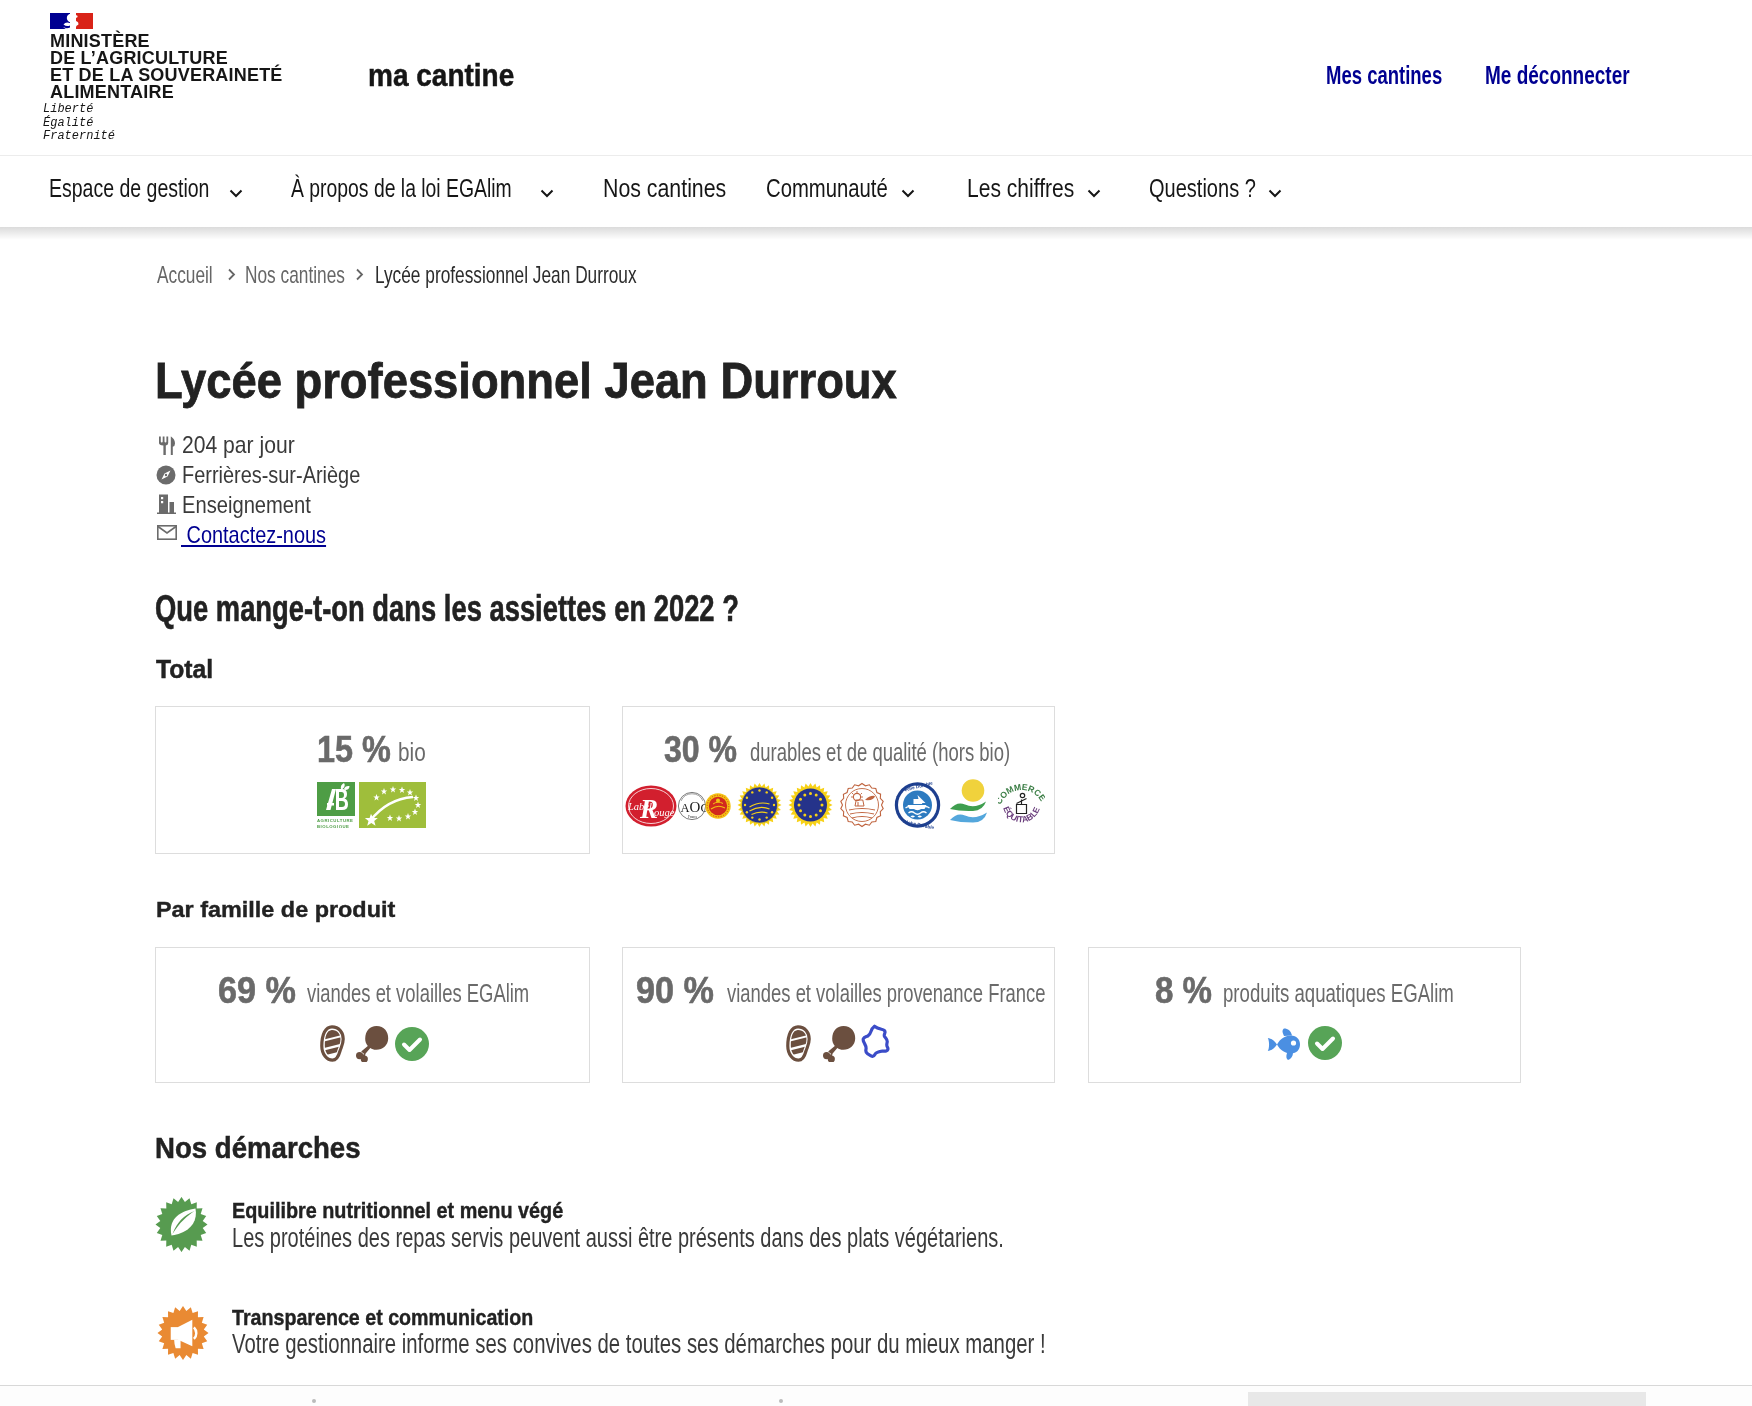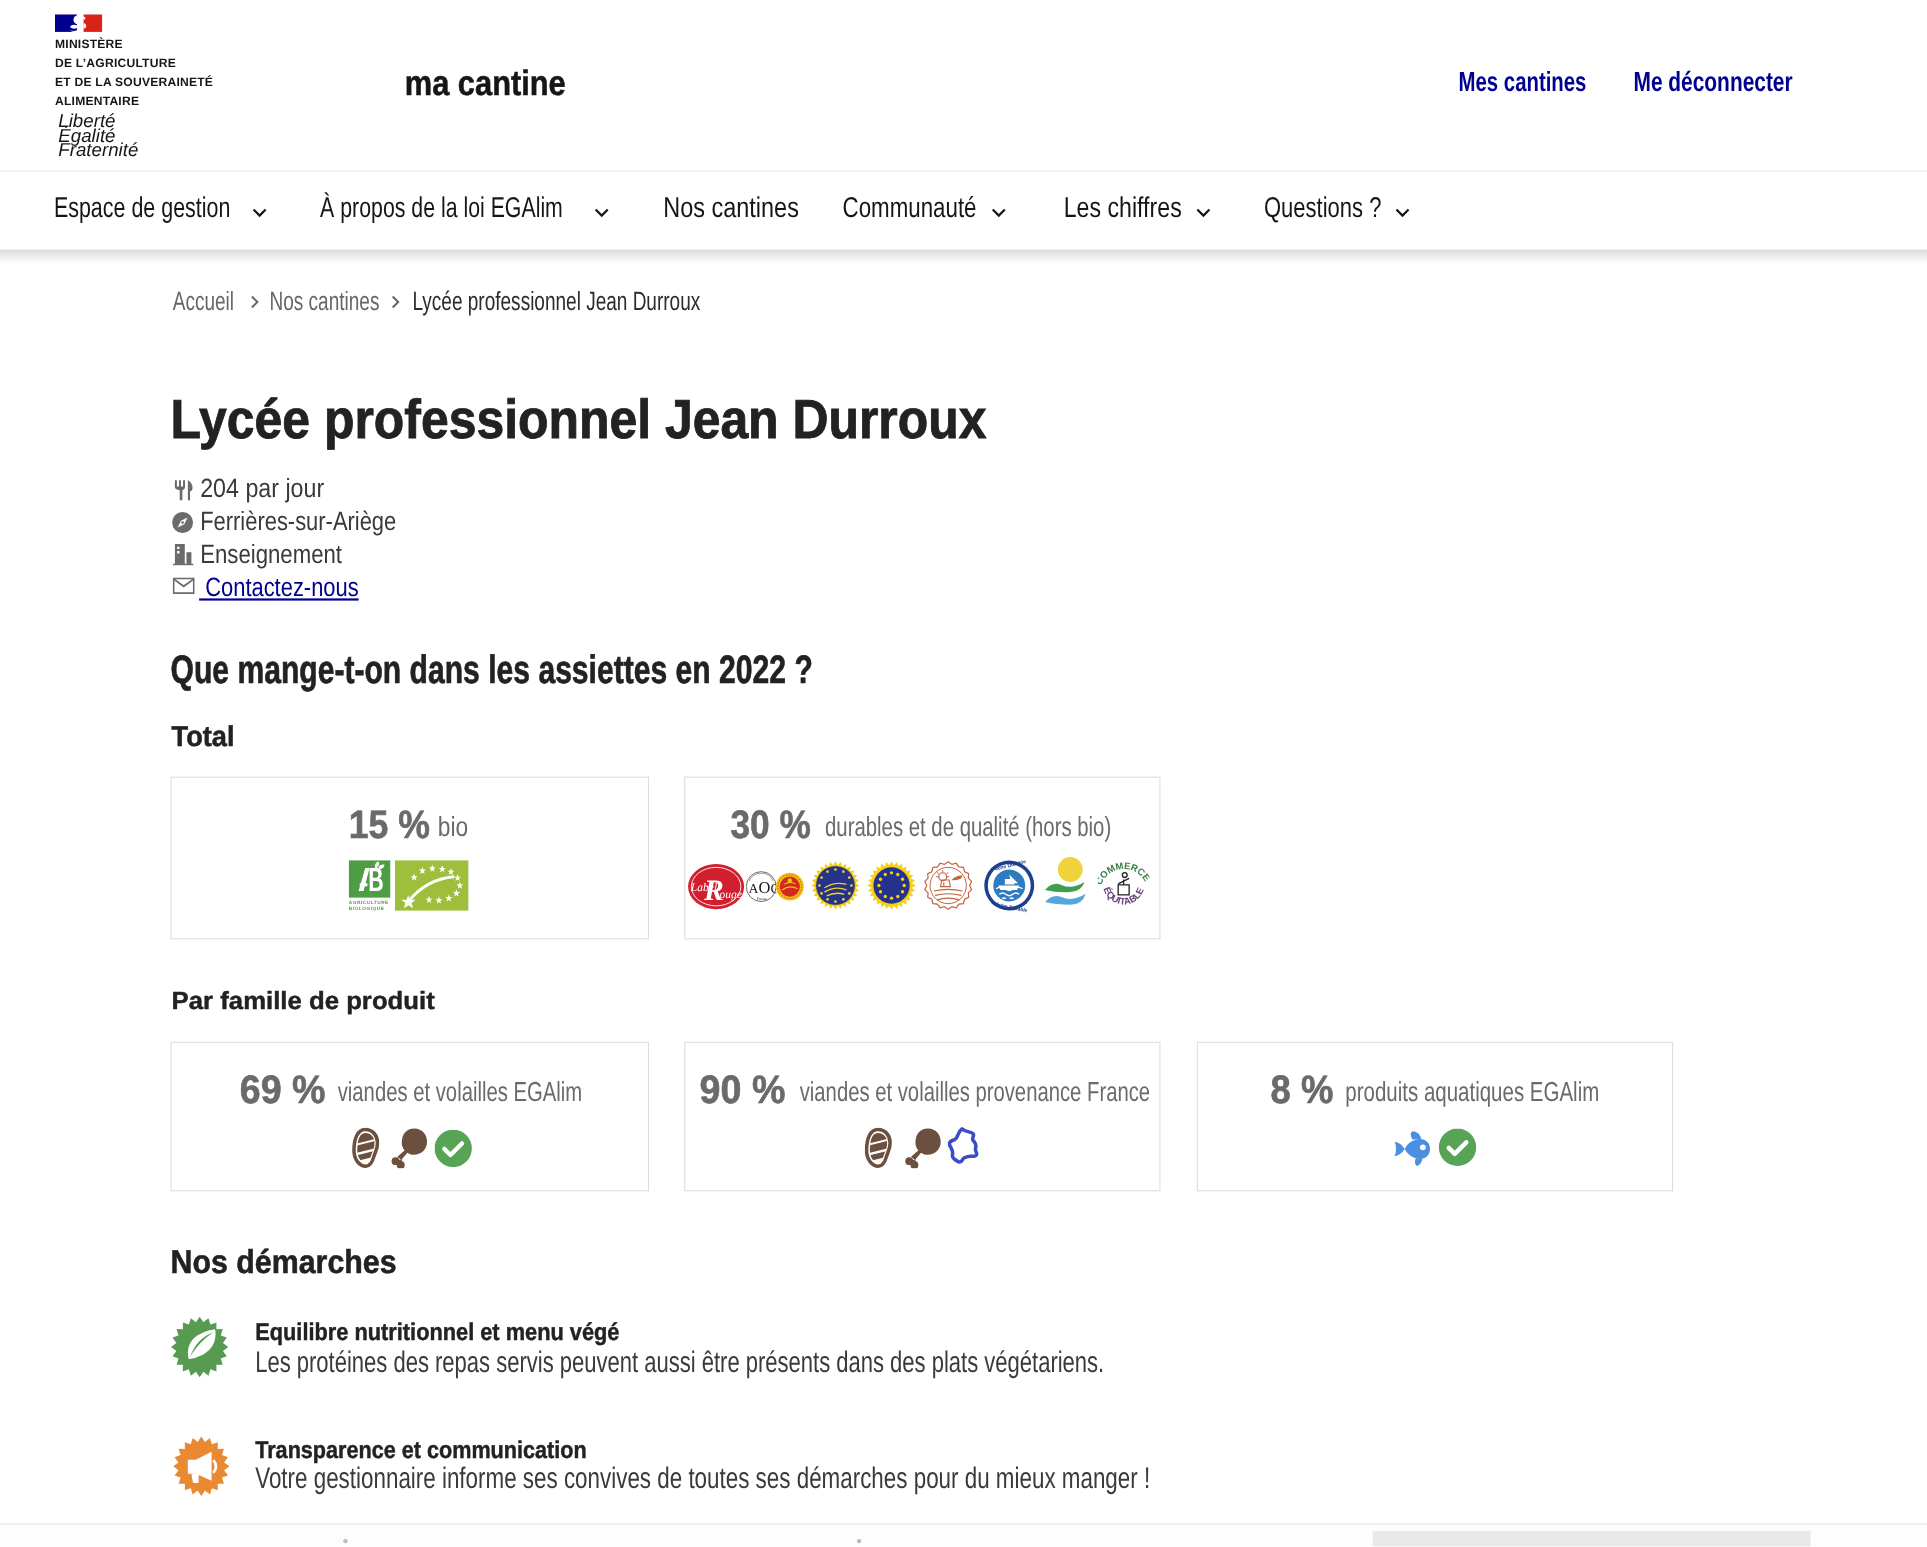--- a/index.html
+++ b/index.html
@@ -14,22 +14,22 @@
 <body>
 
 <svg class="abs" style="left:50px;top:13px" width="43" height="17" viewBox="0 0 43 17">
   <rect x="0" y="0" width="20" height="16" fill="#000091"></rect>
   <rect x="26" y="0" width="17" height="16" fill="#d92318"></rect>
   <circle cx="21" cy="5" r="4.2" fill="#ffffff"></circle>
   <path d="M20,10 q-4.5,-1.5 -6.5,1.5 q3,2.5 6.5,1 Z M13,14 q3.5,2 7,0.5 l0,1.5 q-4,1 -7,-2 Z" fill="#ffffff"></path>
   <path d="M26,8 q3.2,1.2 2.2,4 q-2.7,0.3 -2.2,4 Z" fill="#ffffff"></path>
   <circle cx="26.3" cy="3.5" r="1.2" fill="#ffffff"></circle>
 </svg>
-<div class="t b" style="left:50px;top:33px;font-size:11px;line-height:17px;color:#161616;letter-spacing:0.2px">MINISTÈRE<br>DE L’AGRICULTURE<br>ET DE LA SOUVERAINETÉ<br>ALIMENTAIRE</div>
-<div class="t" style="left:53px;top:103px;font-size:17px;line-height:13.5px;color:#161616;font-family:Liberation Sans, sans-serif;font-style:italic">Liberté<br>Égalité<br>Fraternité</div>
+<div class="t b" style="left:50px;top:33px;font-size:18px;line-height:17px;color:#161616;letter-spacing:0.2px">MINISTÈRE<br>DE L’AGRICULTURE<br>ET DE LA SOUVERAINETÉ<br>ALIMENTAIRE</div>
+<div class="t" style="left:43px;top:103px;font-size:12px;line-height:13.5px;color:#161616;font-family:Liberation Mono, monospace;font-style:italic">Liberté<br>Égalité<br>Fraternité</div>
 
 <div class="t b" style="left:368px;top:58.9px;font-size:32px;color:#161616;transform:scaleX(0.875);-webkit-text-stroke:0.5px #161616">ma cantine</div>
 
 <div class="t b" style="left:1326px;top:62.8px;font-size:25px;color:#000091;transform:scaleX(0.74)">Mes cantines</div>
 <div class="t b" style="left:1485px;top:62.8px;font-size:25px;color:#000091;transform:scaleX(0.76)">Me déconnecter</div>
 
 <div class="abs" style="left:0;top:155px;width:1752px;height:1px;background:#ececec"></div>
 <div class="abs" style="left:0;top:227px;width:1752px;height:13px;background:linear-gradient(to bottom,rgba(0,0,0,0.14),rgba(0,0,0,0))"></div>
 
 <div class="t" style="left:49px;top:175px;font-size:26px;color:#161616;transform:scaleX(0.75)">Espace de gestion</div>

